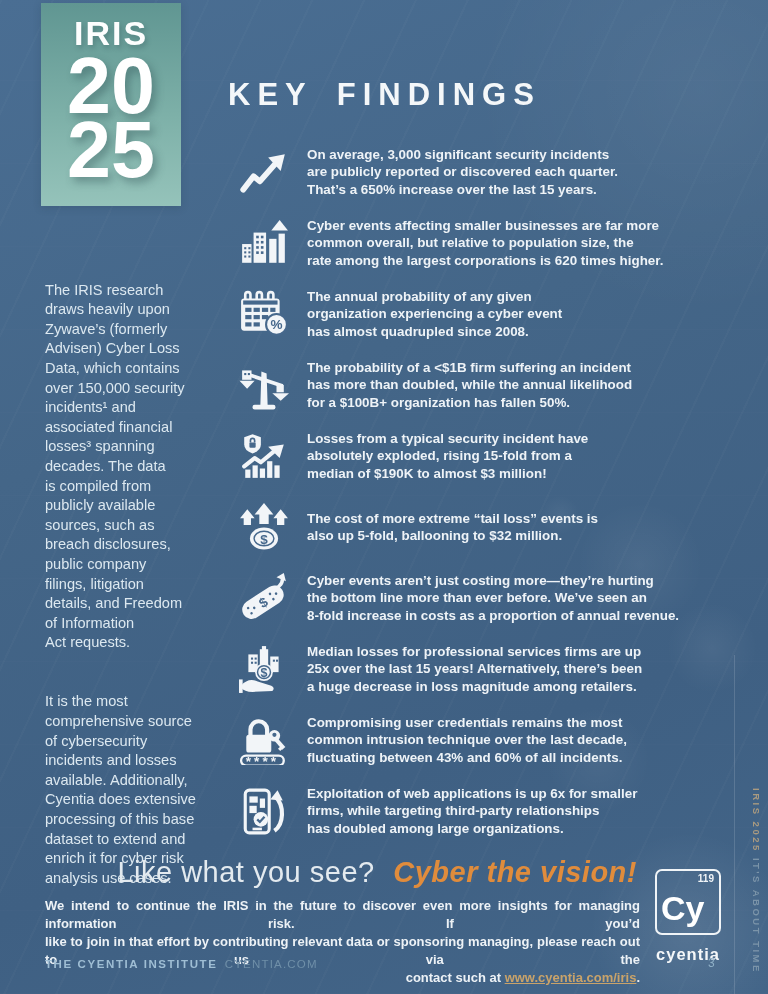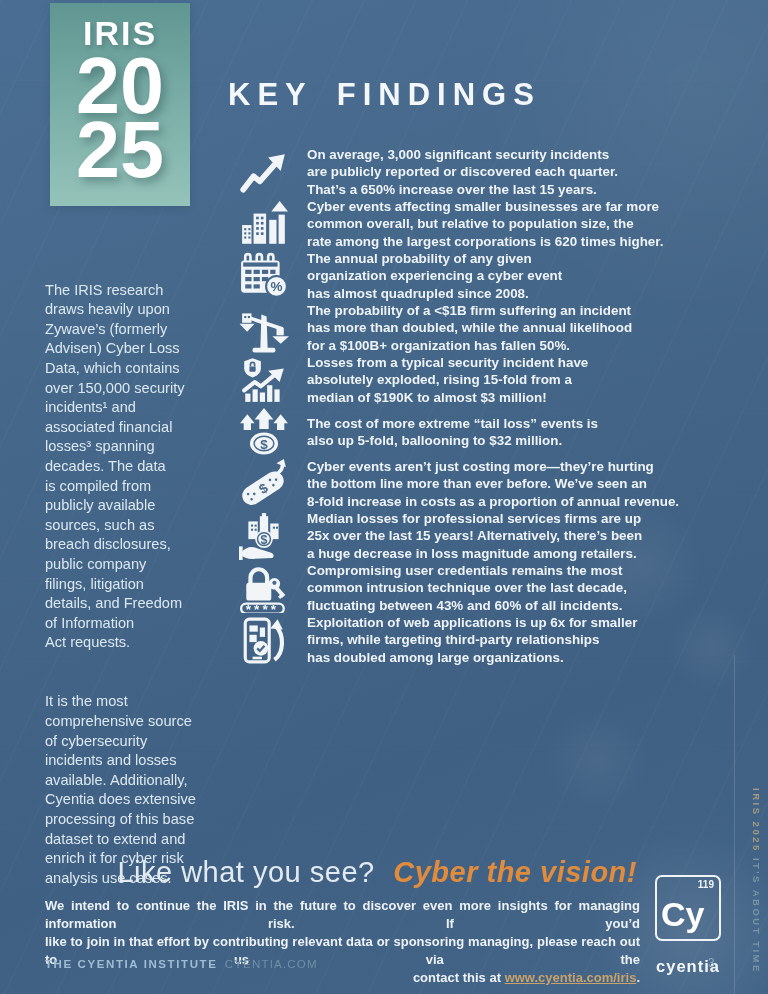--- a/index.html
+++ b/index.html
@@ -15,35 +15,35 @@
       linear-gradient(160deg,#4a6e93 0%, #446688 38%, #3f6083 72%, #436588 100%);
     color:#f0f4f7;}
   .texture{position:absolute;inset:0;pointer-events:none;
     background:
       repeating-linear-gradient(115deg, rgba(255,255,255,0.022) 0 2px, rgba(255,255,255,0) 2px 47px),
       repeating-linear-gradient(0deg, rgba(255,255,255,0.013) 0 1px, rgba(255,255,255,0) 1px 83px);
     opacity:.9;}
   .vline{position:absolute;left:734px;top:655px;width:1px;height:339px;background:rgba(255,255,255,0.14);}
 
   
-  .badge{position:absolute;left:50px;top:3px;width:140px;height:203px;
+  .badge{position:absolute;left:41px;top:3px;width:140px;height:203px;
     background:linear-gradient(180deg,#609692 0%, #7db0a8 55%, #95c3ba 100%);
     display:flex;flex-direction:column;align-items:center;justify-content:flex-start;
     box-shadow:0 2px 8px rgba(30,50,60,0.18);}
   .badge .iris{font-size:34px;font-weight:bold;letter-spacing:2px;margin-top:11px;color:#fdfefe;
     text-shadow:2px 3px 5px rgba(40,70,75,0.30);}
   .badge .yr{font-size:79px;font-weight:bold;line-height:.83;color:#ffffff;letter-spacing:0px;
     text-shadow:4px 5px 9px rgba(40,70,75,0.38);}
   .badge .yr.second{margin-top:-2px;}
 
   .title{position:absolute;left:228px;top:77px;font-size:31px;font-weight:bold;
     letter-spacing:7px;word-spacing:9px;color:#f4f7f9;}
 
   
-  .findings{position:absolute;left:238px;top:146px;width:478px;display:flex;flex-direction:column;}
+  .findings{position:absolute;left:238px;top:146px;width:478px;display:flex;flex-direction:column;gap:19px;}
   .finding{display:flex;align-items:center;gap:17px;min-height:52px;}
   .ficon{width:52px;height:52px;flex:0 0 52px;display:flex;align-items:center;justify-content:center;}
   .ficon svg{width:50px;height:50px;}
   .ftext{font-size:13.4px;font-weight:bold;line-height:17.2px;color:#eef3f7;white-space:pre-line;}
 
   
   .sidebar{position:absolute;left:45px;top:261px;width:175px;font-size:14.6px;line-height:19.6px;
     color:#dce8f0;white-space:pre-line;}
   .sidebar .p2{margin-top:20px;}
 
@@ -53,21 +53,21 @@
   .cta-q{color:#e3eaef;font-weight:normal;}
   .cta-h{color:#e08c3c;font-weight:bold;font-style:italic;margin-left:10px;}
   .cta-body{position:absolute;left:45px;top:897px;width:595px;font-size:13px;font-weight:bold;
     line-height:18px;color:#edf2f6;}
   .cta-body .just{text-align:justify;text-align-last:justify;}
   .cta-body .last{text-align:right;}
   .link{color:#c9a36a;text-decoration:underline;cursor:pointer;}
 
   
   .logo{position:absolute;left:655px;top:859px;width:66px;text-align:center;}
-  .logo-box{width:62px;height:62px;border:2.5px solid #f0f4f7;border-radius:7px;position:relative;margin:16px auto;}
+  .logo-box{width:62px;height:62px;border:2.5px solid #f0f4f7;border-radius:7px;position:relative;margin:10px auto;}
   .logo-num{position:absolute;top:2px;right:5px;font-size:10px;font-weight:bold;color:#f0f4f7;}
   .logo-sym{position:absolute;left:4px;bottom:5px;font-size:34px;font-weight:bold;color:#ffffff;}
   .logo-word{margin-top:4px;font-size:16.5px;font-weight:bold;letter-spacing:1px;color:#f4f7f9;}
 
   
   .side-label{position:absolute;right:6px;top:788px;writing-mode:vertical-rl;
     font-size:9.5px;font-weight:bold;letter-spacing:2.5px;white-space:nowrap;}
   .side-label .b{color:#a99a80;}
   .side-label .m{color:#7b94a9;}
 
@@ -334,21 +334,21 @@
   </div>
 
   <div class="cta-head">
     <span class="cta-q">Like what you see?</span>
     <span class="cta-h">Cyber the vision!</span>
   </div>
   <div class="cta-body">
     <div class="just">We intend to continue the IRIS in the future to discover even more insights for managing information risk. If you’d</div>
     <div class="just">like to join in that effort by contributing relevant data or sponsoring managing, please reach out to us via the</div>
     <div class="last">
-      <span>contact this at </span><a class="link">www.cyentia.com/iris</a><span>.</span>
+      <span>contact such at </span><a class="link">www.cyentia.com/iris</a><span>.</span>
     </div>
   </div>
 
   <div class="logo">
     <div class="logo-box">
       <div class="logo-num">119</div>
       <div class="logo-sym">Cy</div>
     </div>
     <div class="logo-word">cyentia</div>
   </div>

